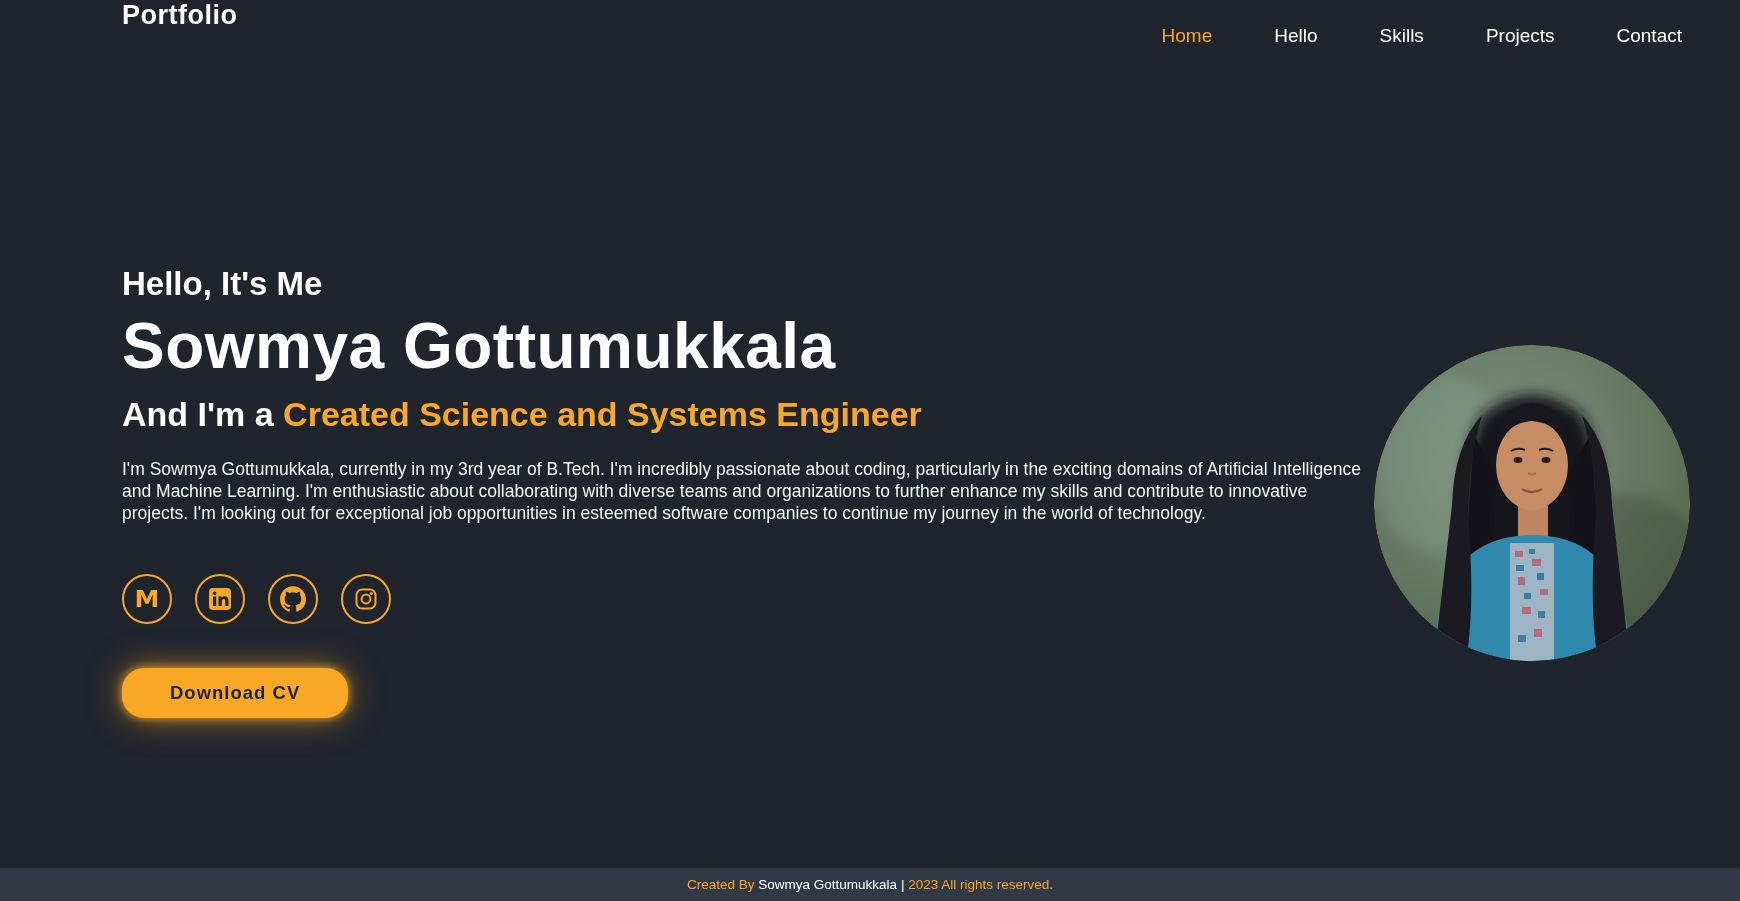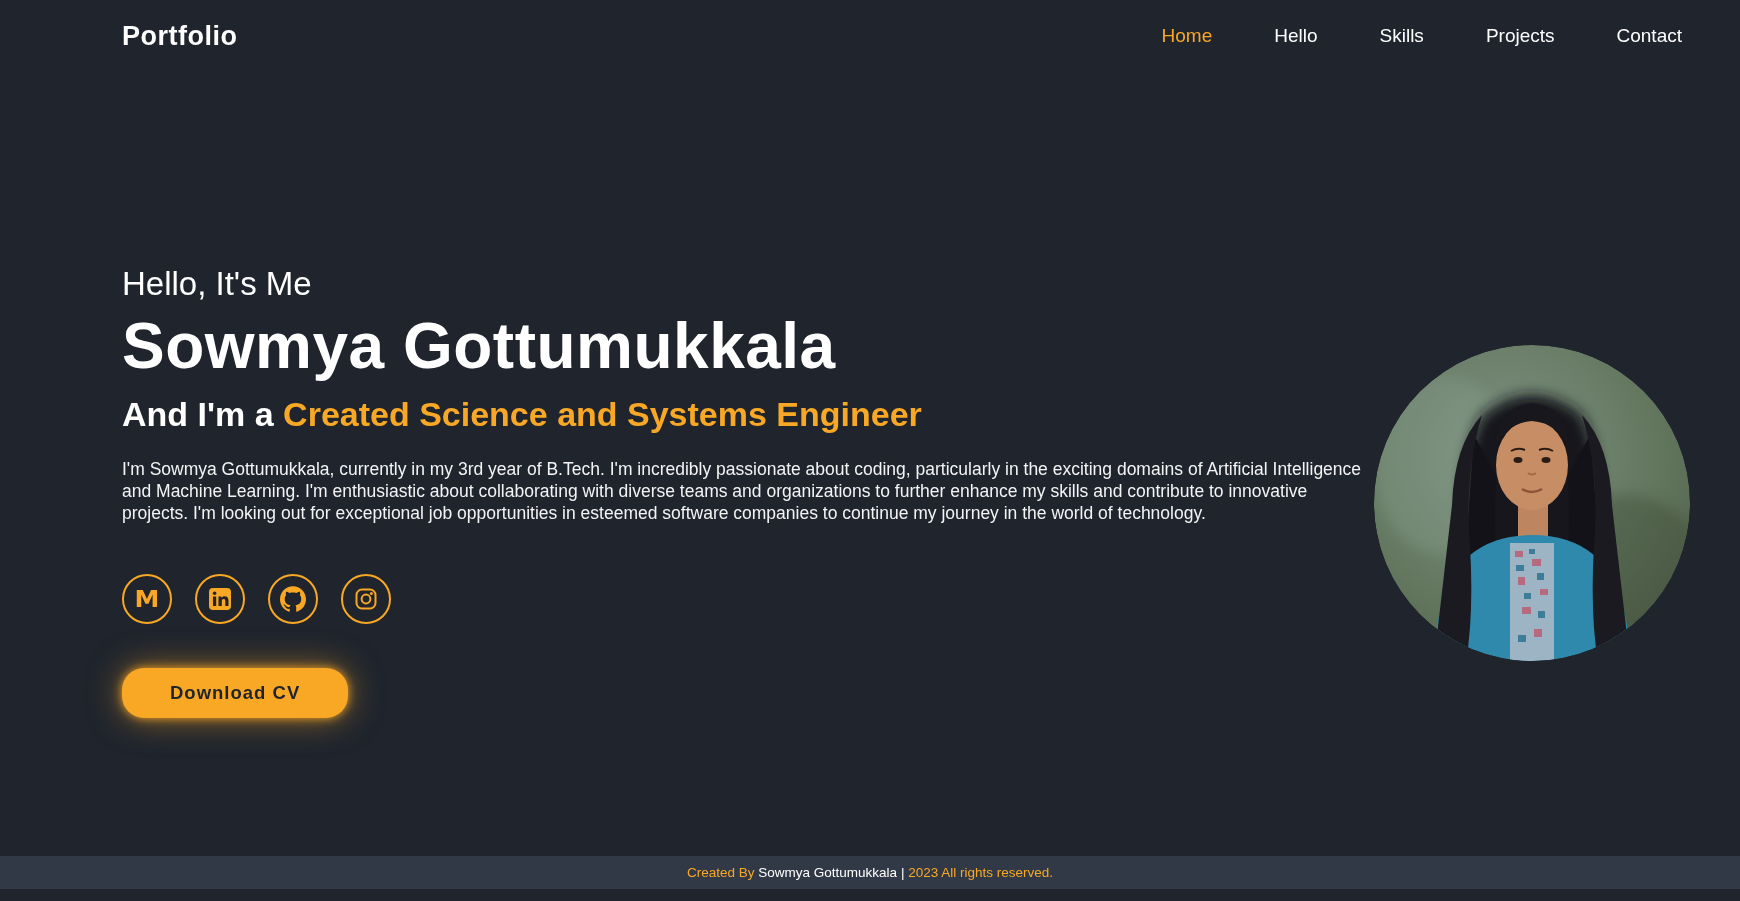--- a/index.html
+++ b/index.html
@@ -13,34 +13,34 @@
   html,body{width:1740px;height:901px;overflow:hidden;}
   body{
     background:var(--bg);
     font-family:"Liberation Sans", sans-serif;
     color:var(--text);
     position:relative;
   }
   
   .header{
     position:absolute;top:0;left:0;right:0;height:72px;
-    display:flex;align-items:center;
+    display:flex;
     padding:0 58px 0 122px;
   }
   .logo{font-size:27px;font-weight:bold;color:var(--text);letter-spacing:.5px;cursor:default;}
   .nav{margin-left:auto;display:flex;align-items:center;gap:46px;}
   .nav a{
     color:var(--text);text-decoration:none;font-size:19px;cursor:pointer;margin-left:16px;
   }
   .nav a.active{color:var(--accent);}
   
   .hero{
     position:absolute;left:122px;top:264px;width:1260px;
   }
-  .greeting{font-size:33px;font-weight:normal;line-height:40px;}
+  .greeting{font-size:33px;font-weight:bold;line-height:40px;}
   .name{font-size:64px;font-weight:bold;line-height:72px;margin-top:6px;letter-spacing:.5px;}
   .role{font-size:34px;font-weight:bold;line-height:44px;margin-top:10px;}
   .role .highlight{color:var(--accent);}
   .desc{
     margin-top:22px;font-size:17.5px;line-height:22px;max-width:1245px;color:#f4f4f4;
   }
   .socials{margin-top:50px;display:flex;gap:23px;}
   .social-circle{
     width:50px;height:50px;border-radius:50%;
     border:2px solid var(--accent);
@@ -58,21 +58,21 @@
     padding:14px 48px;border:none;border-radius:22px;cursor:pointer;
     box-shadow:0 0 10px rgba(249,168,38,.9),0 0 34px rgba(249,168,38,.55);
   }
   
   .photo-wrap{
     position:absolute;top:345px;right:50px;width:316px;height:316px;border-radius:50%;
     overflow:hidden;
   }
   
   .footer{
-    position:absolute;left:0;right:0;bottom:12px;height:33px;
+    position:absolute;left:0;right:0;bottom:0;height:33px;
     background:var(--footer-bg);
     display:flex;align-items:center;justify-content:center;
     font-size:13.5px;
   }
   .footer .orange{color:var(--accent);}
   .footer .white{color:var(--text);}
   .footer span{white-space:pre;}
 </style>
 </head>
 <body>

